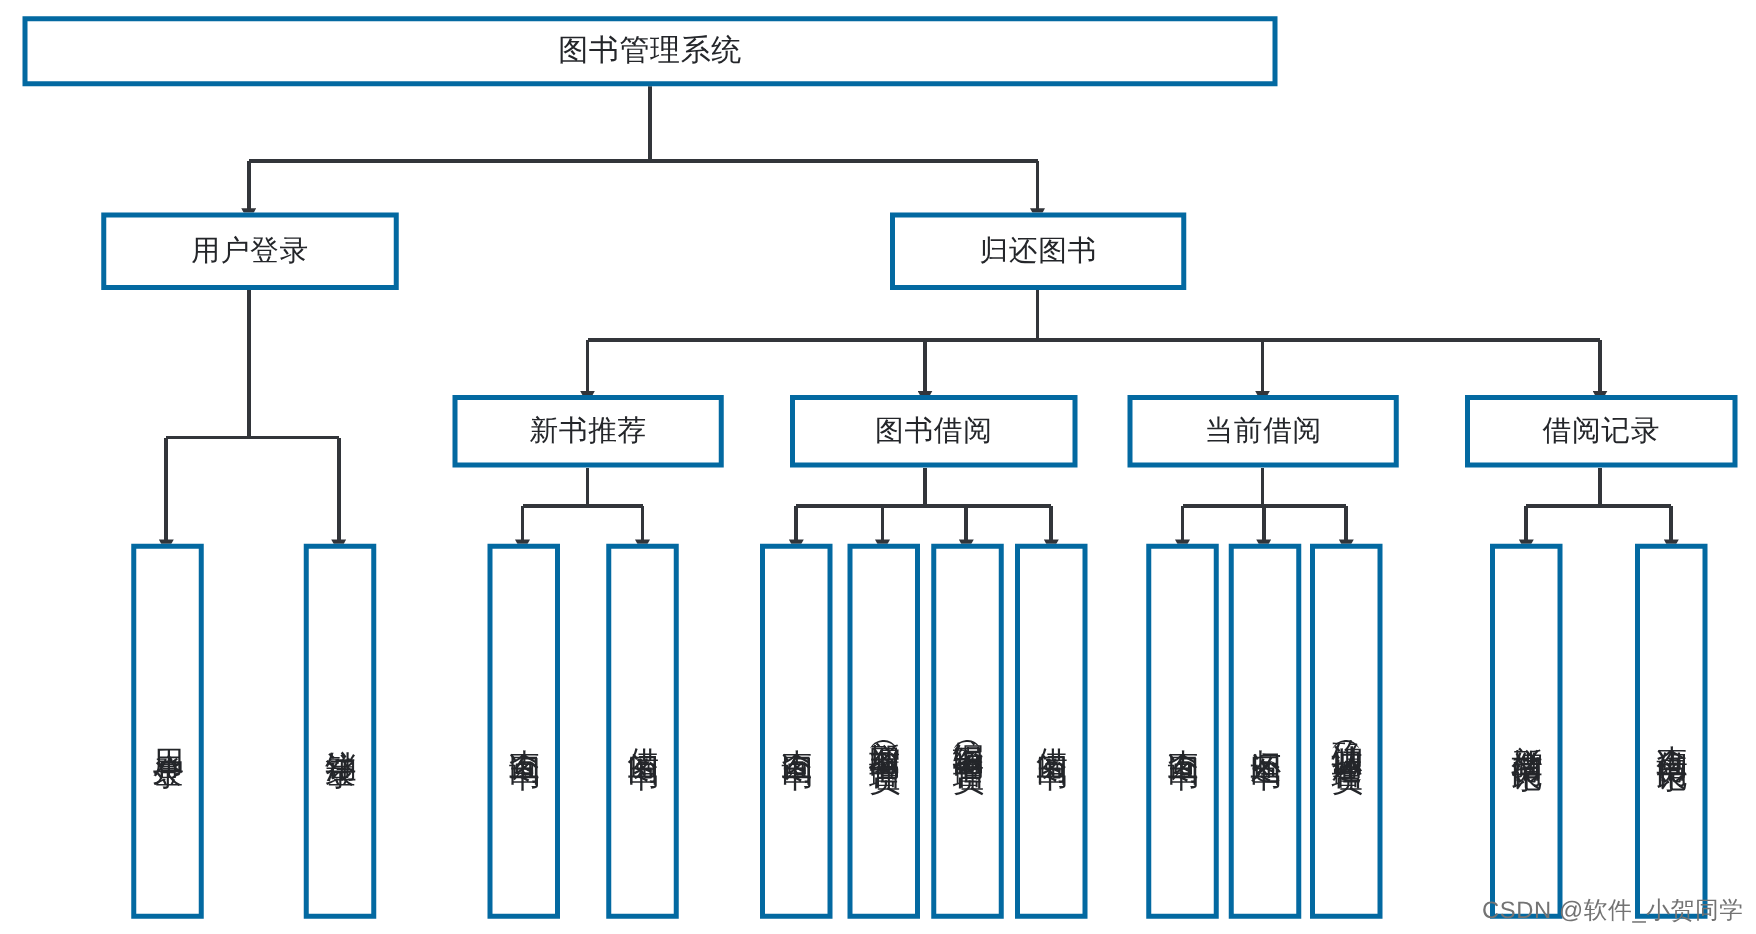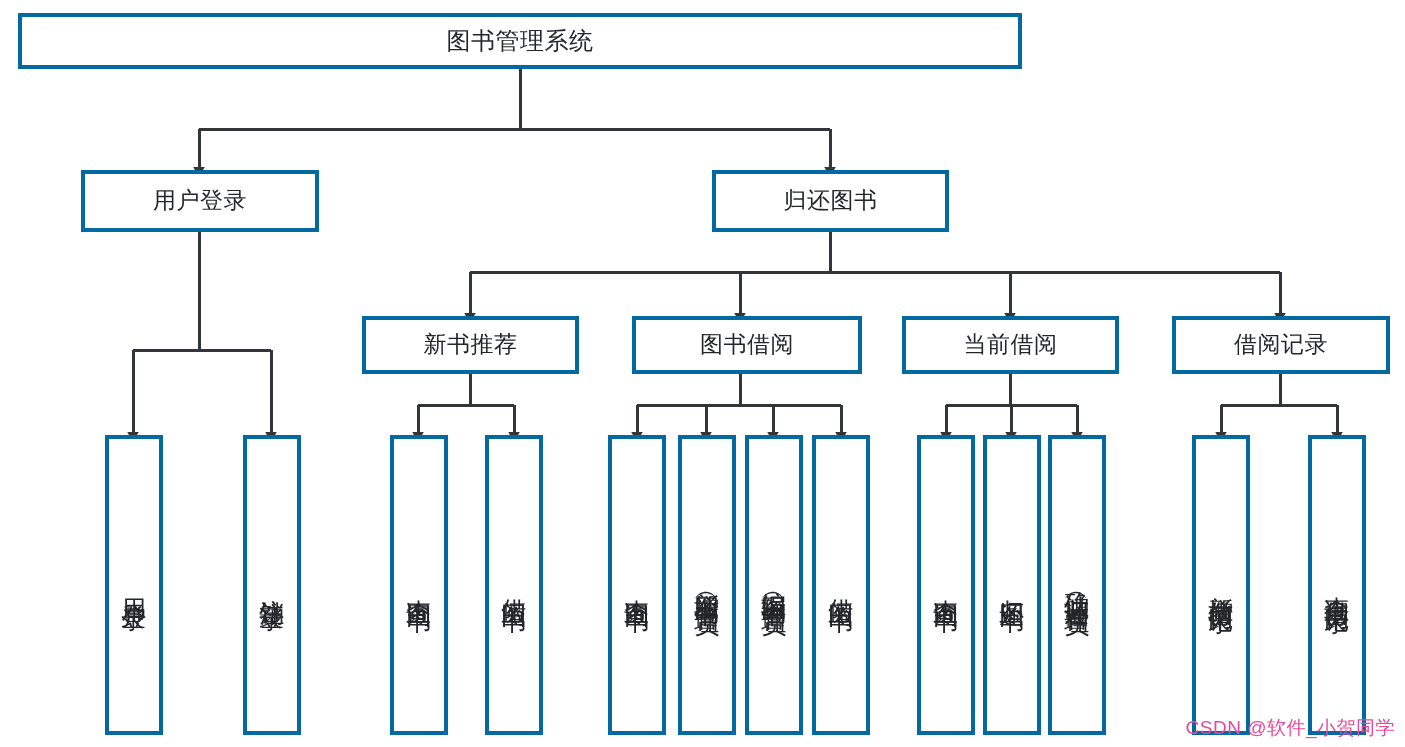--- a/index.html
+++ b/index.html
@@ -52,21 +52,21 @@
     line-height: 1.05;
   }
   .node-box.root .node-label {
     font-size: 24px;
   }
   #watermark {
     position: absolute;
     right: 10px;
     bottom: 6px;
     font-size: 19px;
-    color: #ec4899;
+    color: #737373;
     letter-spacing: 0.5px;
     white-space: nowrap;
     pointer-events: none;
   }
 </style>
 </head>
 <body>
 
 <div id="diagram-root">
 

